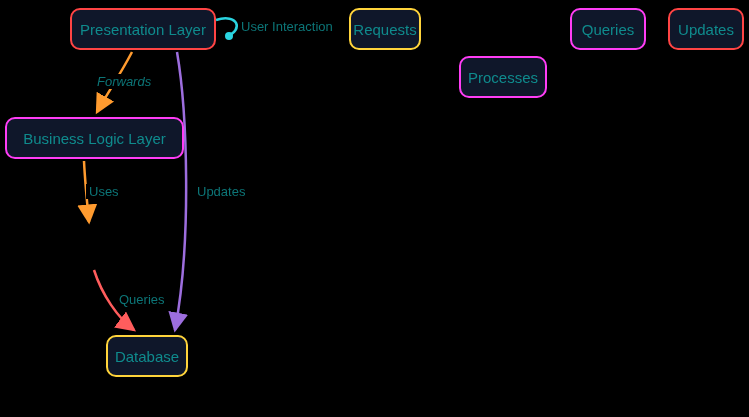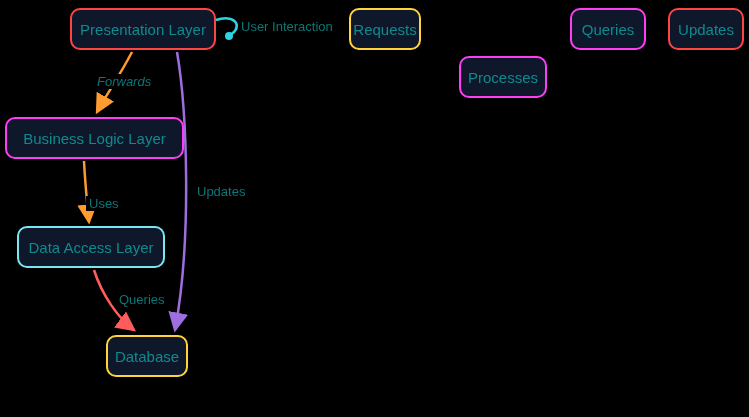--- a/index.html
+++ b/index.html
@@ -21,21 +21,21 @@
   .n-updates{left:668px;top:8px;width:76px;border-color:#ff4444;}
   .n-business{left:5px;top:117px;width:179px;border-color:#ff3df5;}
   .n-dataaccess{left:17px;top:226px;width:148px;border-color:#7ae7f0;}
   .n-database{left:106px;top:335px;width:82px;border-color:#ffd43b;align-items:center;}
   .edge-label{
     position:absolute;color:#0c7577;font-size:13px;background:#000;
     padding:0 3px;white-space:nowrap;
   }
   .l-user{left:238px;top:19px;}
   .l-forwards{left:94px;top:74px;font-style:italic;}
-  .l-uses{left:86px;top:196px;}
+  .l-uses{left:86px;top:184px;}
   .l-updates{left:194px;top:184px;}
   .l-queries{left:116px;top:292px;}
 </style>
 </head>
 <body>
 
 <div class="canvas">
 
   <svg class="edges" viewBox="0 0 749 417" xmlns="http://www.w3.org/2000/svg">
     <defs>
@@ -73,23 +73,20 @@
   </div>
   <div class="node n-queries">
     <span>Queries</span>
   </div>
   <div class="node n-updates">
     <span>Updates</span>
   </div>
   <div class="node n-business">
     <span>Business Logic Layer</span>
   </div>
-  <div class="node n-dataaccess">
-    <span>Data Access Layer</span>
-  </div>
   <div class="node n-database">
     <span>Database</span>
   </div>
 
   <span class="edge-label l-user">User Interaction</span>
   <span class="edge-label l-forwards">Forwards</span>
   <span class="edge-label l-uses">Uses</span>
   <span class="edge-label l-updates">Updates</span>
   <span class="edge-label l-queries">Queries</span>
 

